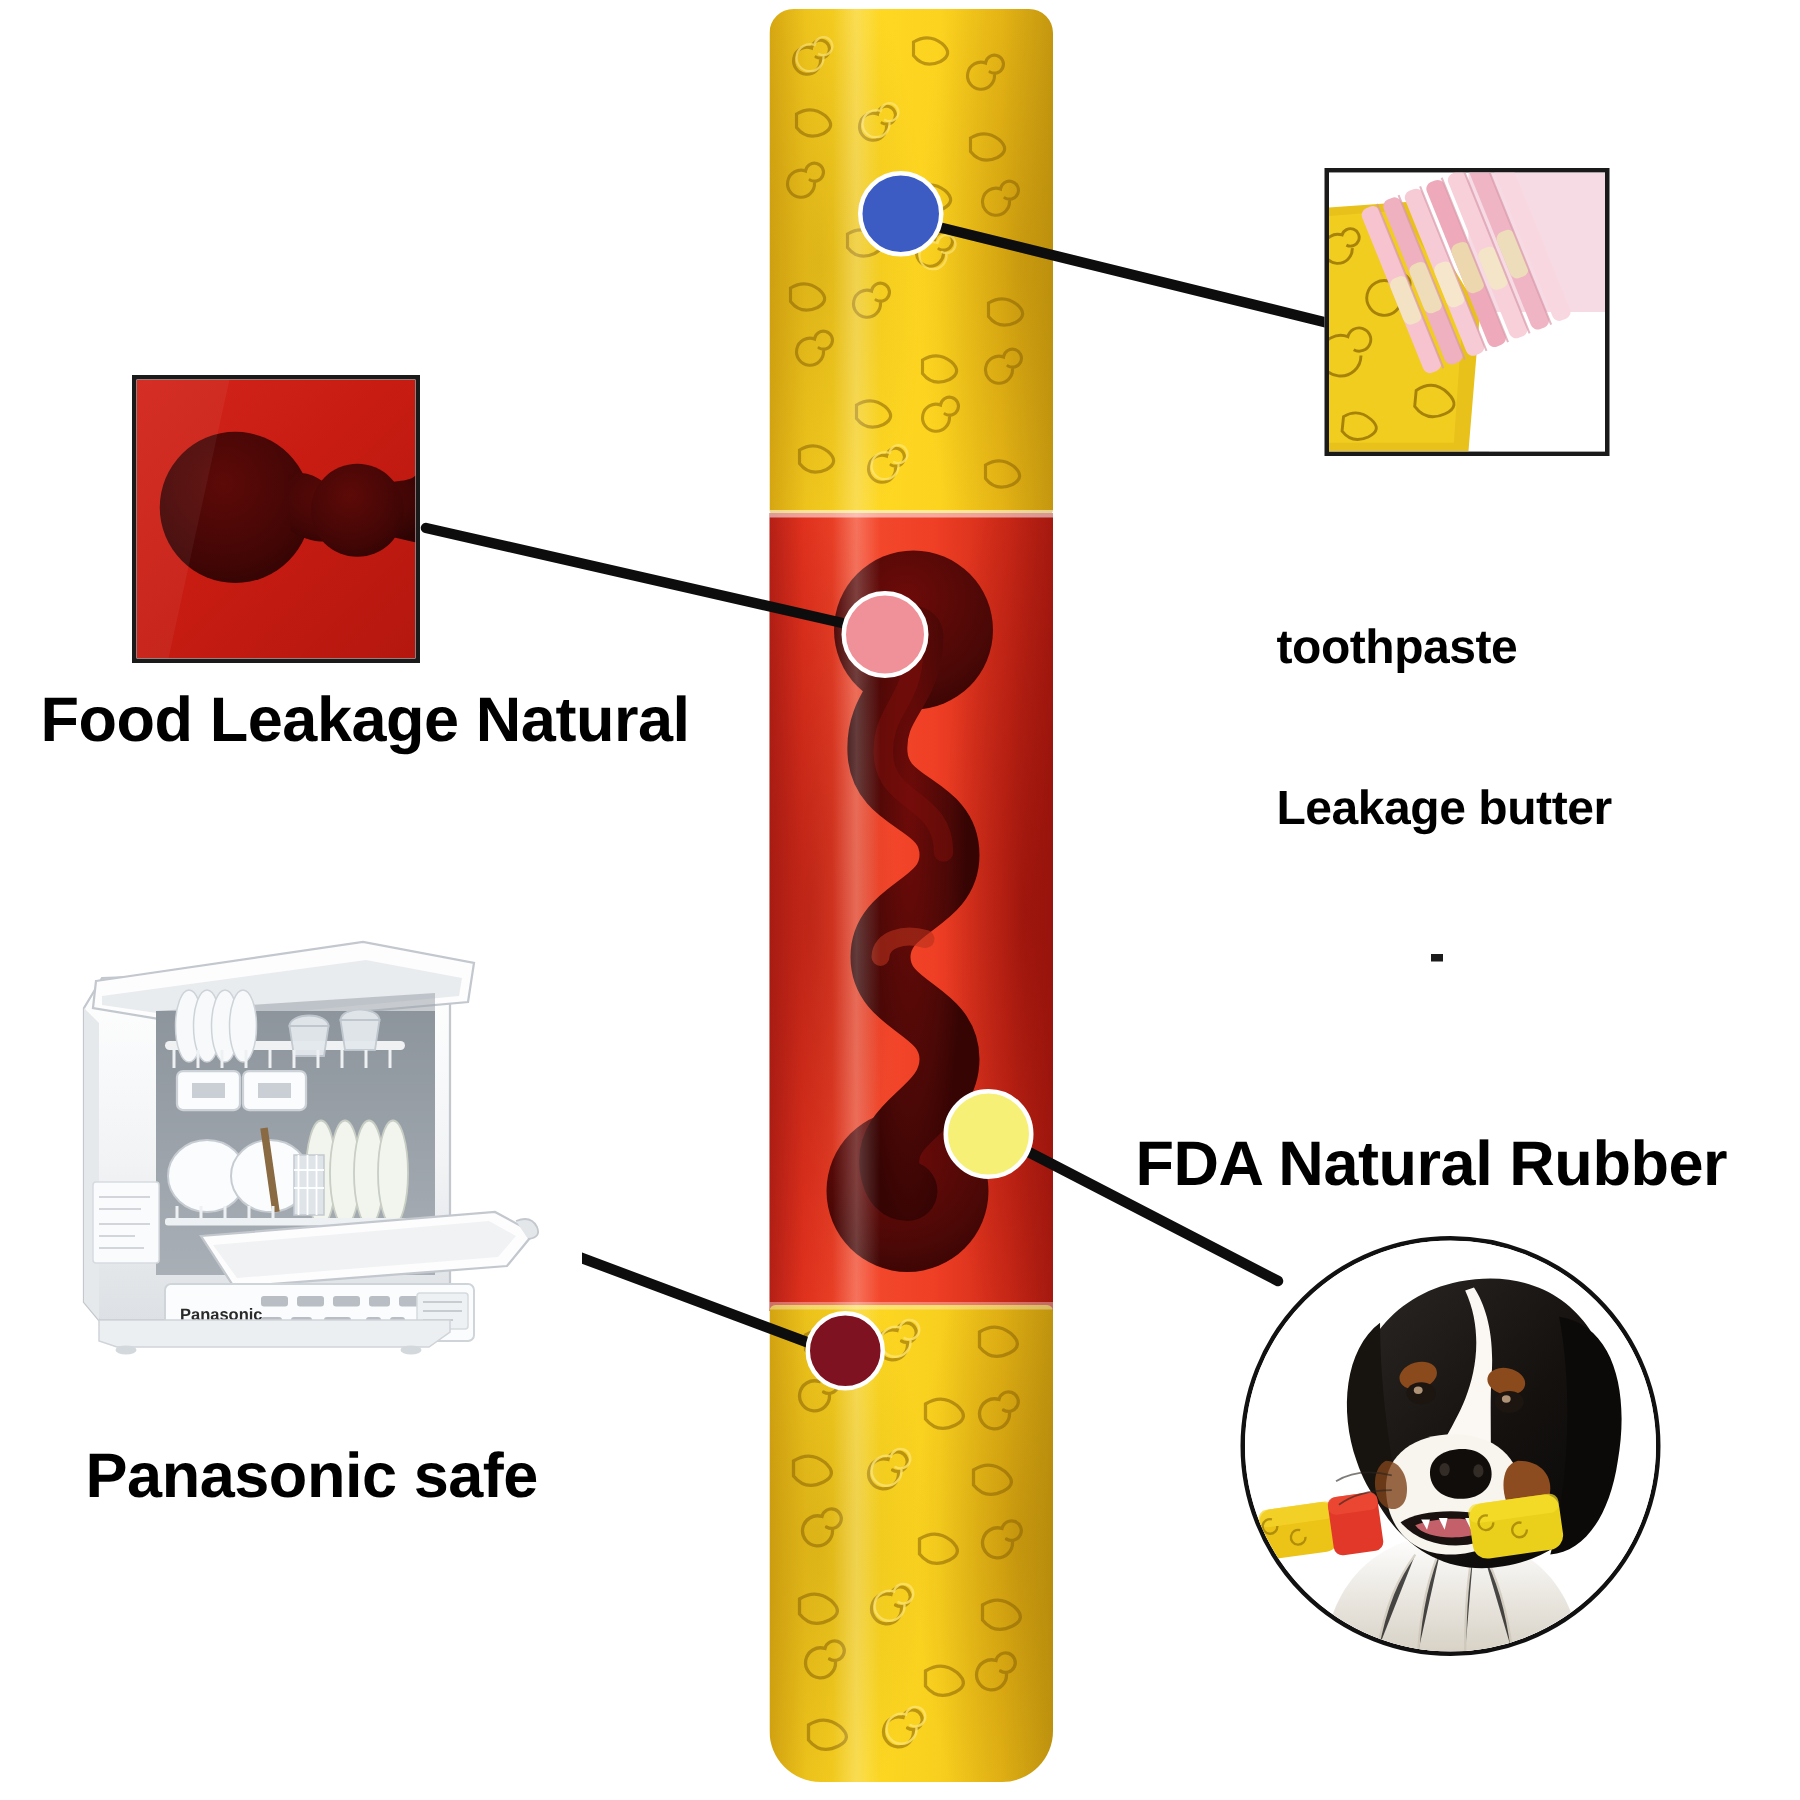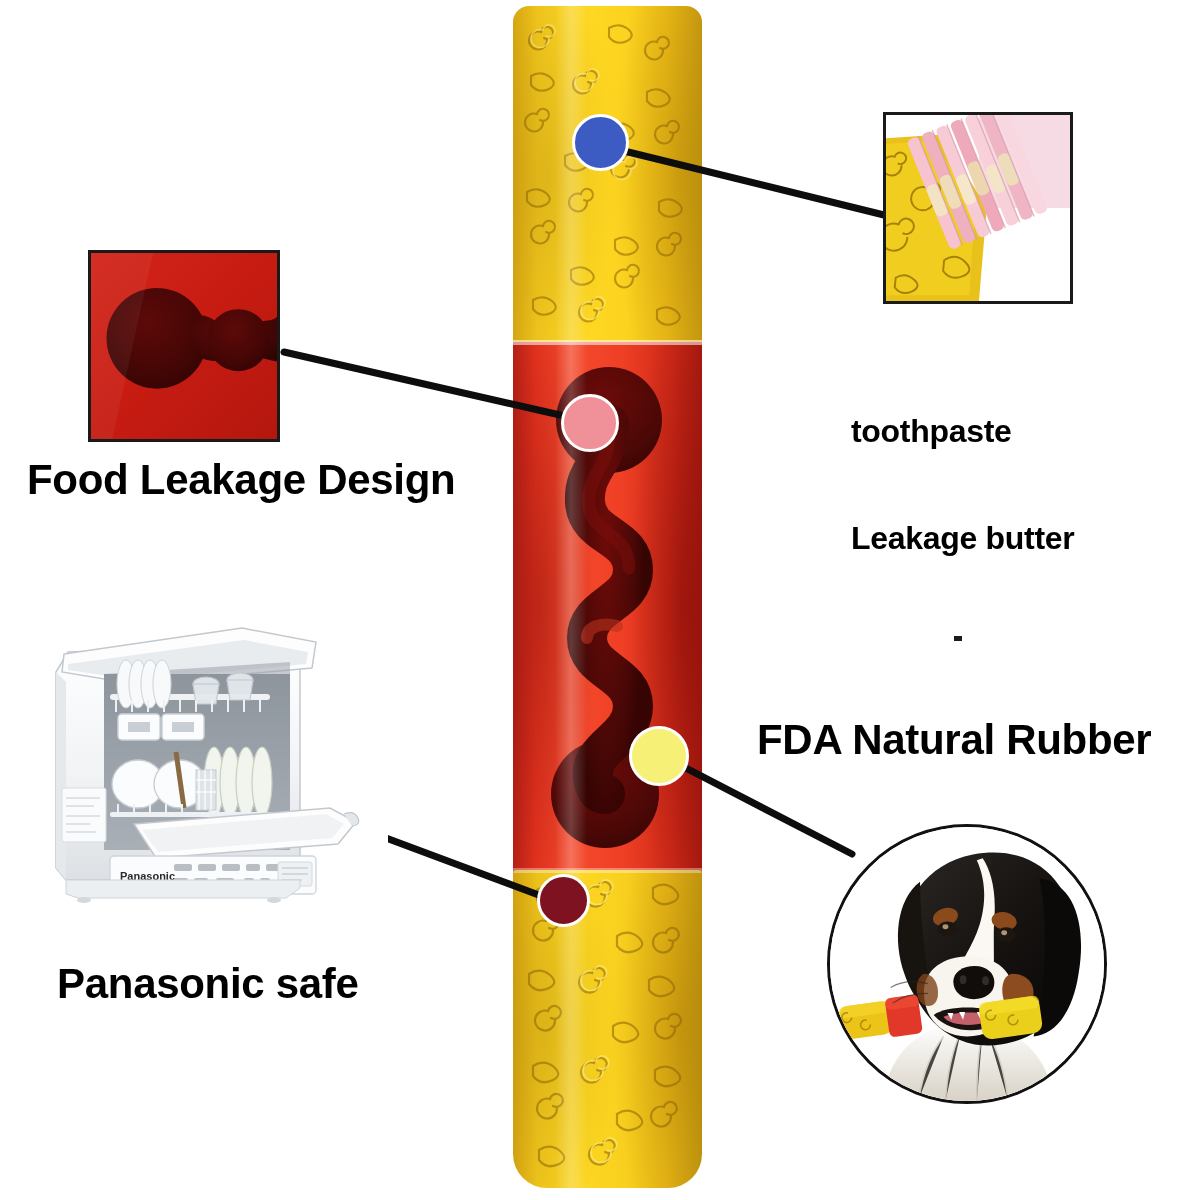--- a/index.html
+++ b/index.html
@@ -383,21 +383,21 @@
       <circle cx="68" cy="88" r="52" fill="url(#darkcav)"></circle>
 
       <path d="M104,66 C 126,58 132,82 150,76 C 172,68 186,72 192,66
                L192,112 C 180,110 166,104 150,108 C 130,114 118,112 106,104 Z" fill="url(#darkcav)"></path>
       <circle cx="152" cy="90" r="32" fill="url(#darkcav)"></circle>
 
       <path d="M0,0 L64,0 L22,192 L0,192 Z" fill="#ffffff" opacity="0.05"></path>
     </svg>
   </div>
 
-  <div class="caption" style="left:27px; top:456px; font-size:42px;">Food Leakage Design</div>
+  <div class="caption" style="left:27px; top:456px; font-size:42px;">Food Leakage Natural</div>
 
   <div class="panel" style="left:38px; top:612px; width:350px; height:330px;">
     <svg viewBox="0 0 350 330" preserveAspectRatio="xMidYMid meet">
       <rect x="0" y="0" width="350" height="330" fill="#ffffff"></rect>
       <defs>
         <linearGradient id="shellg" x1="0" y1="0" x2="0" y2="1">
           <stop offset="0%" stop-color="#ffffff"></stop>
           <stop offset="55%" stop-color="#f1f3f5"></stop>
           <stop offset="100%" stop-color="#dde0e4"></stop>
         </linearGradient>
@@ -612,17 +612,17 @@
         </g>
       </g>
 
       <g stroke="#2a2420" stroke-width="1.2" opacity="0.6" fill="none">
         <path d="M100,160 C 84,156 72,158 62,164"></path>
         <path d="M100,170 C 84,170 72,174 64,180"></path>
       </g>
     </svg>
   </div>
 
-  <div class="caption" style="left:757px; top:716px; font-size:42px;text-align:center;">FDA Natural Rubber</div>
+  <div class="caption" style="left:757px; top:752px; font-size:42px;text-align:center;">FDA Natural Rubber</div>
 
   <div class="speck" style="left:954px; top:636px;"></div>
 
 </div>
 
 </body></html>

